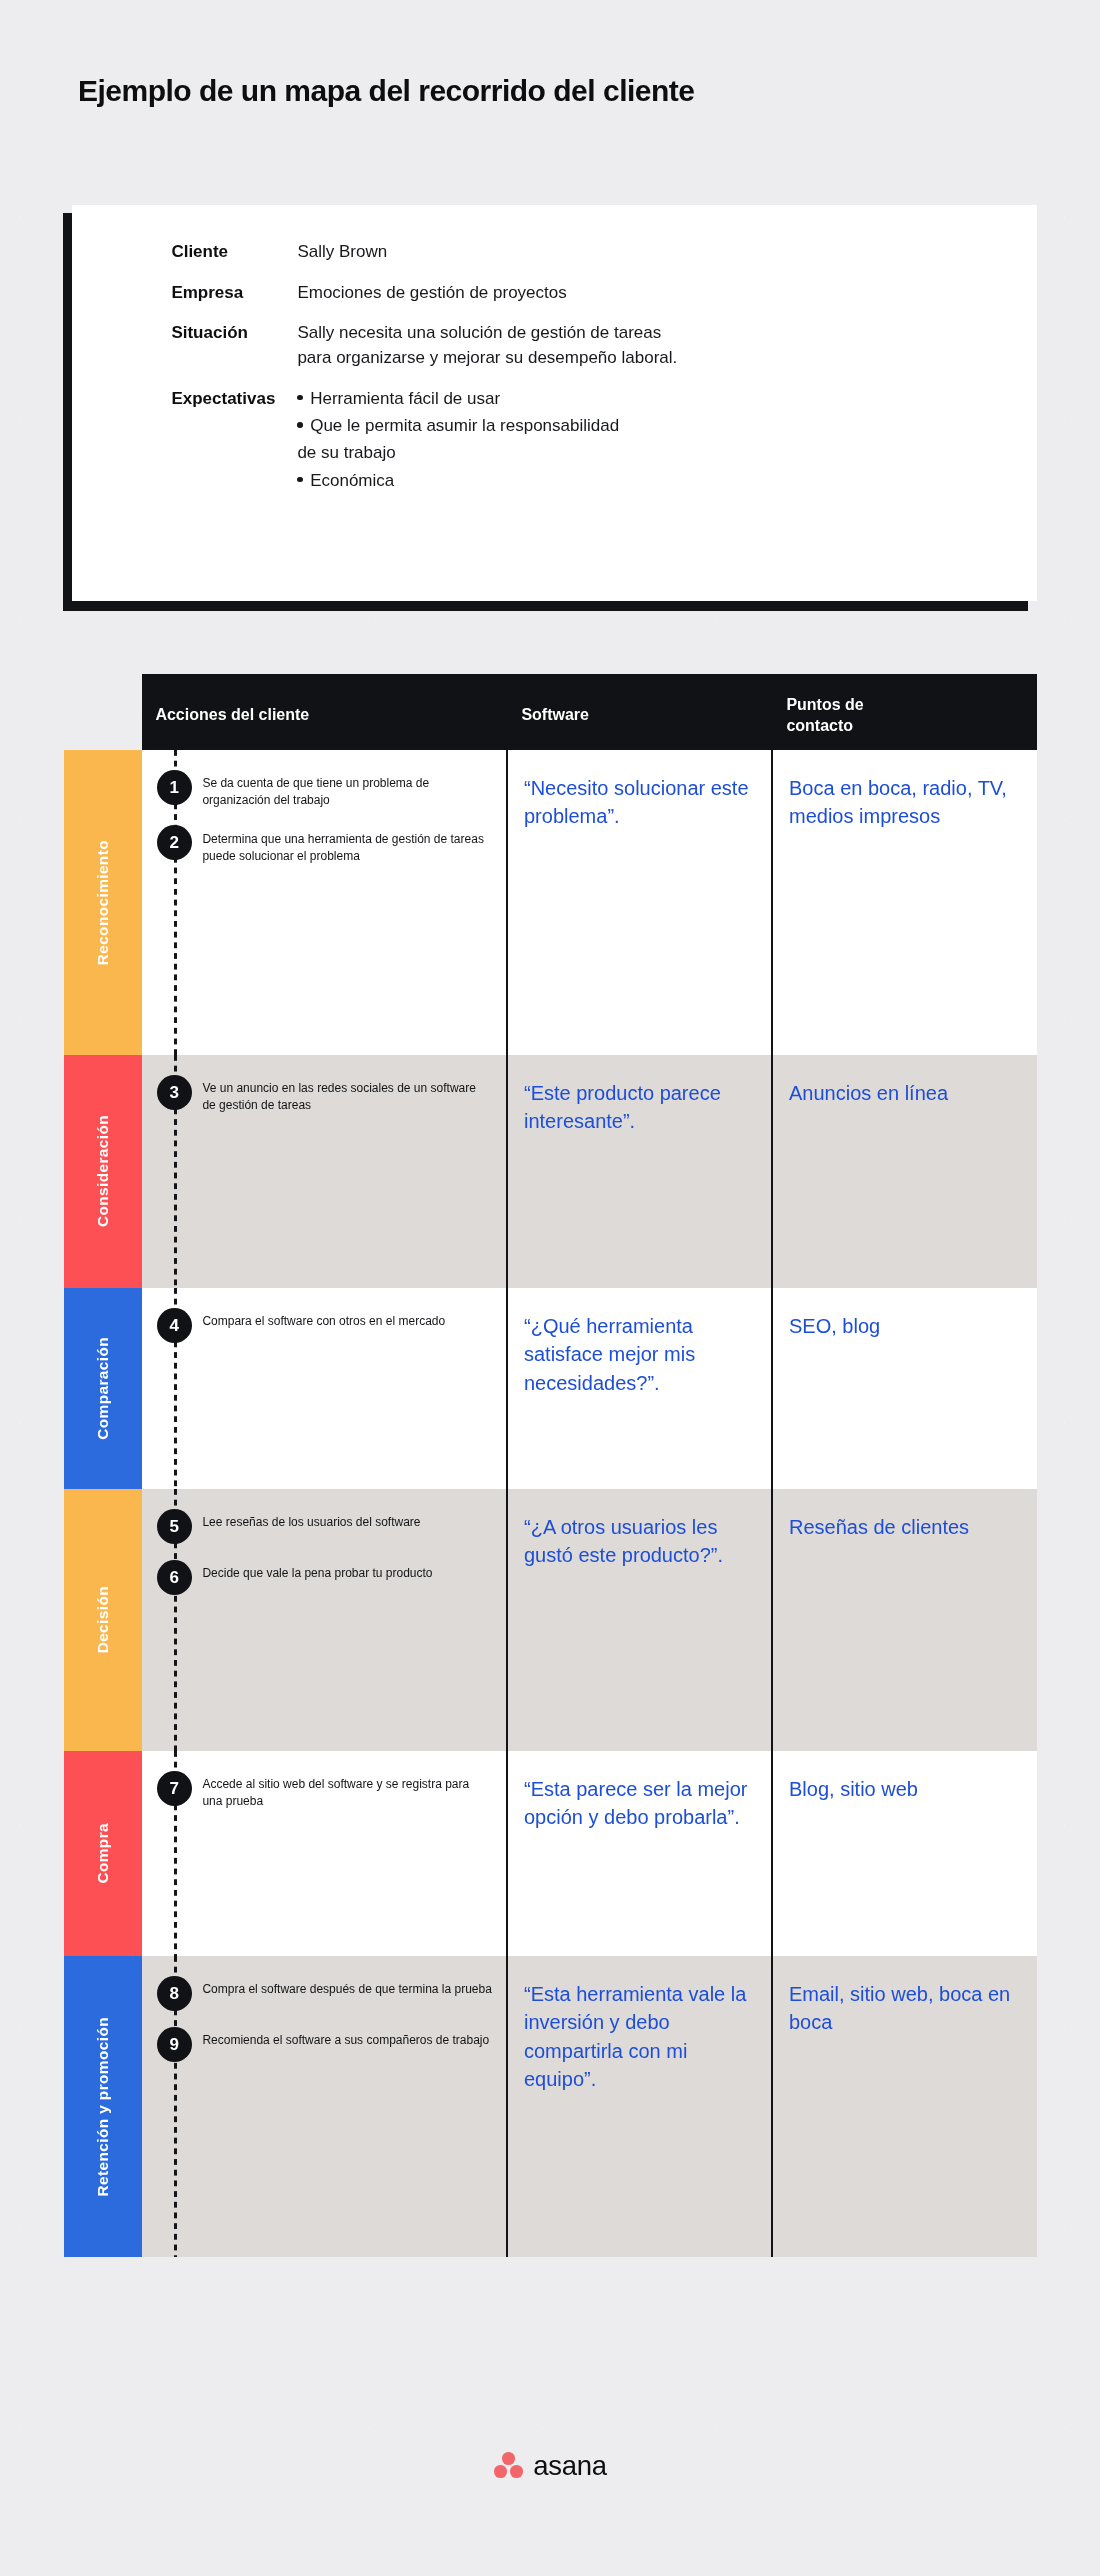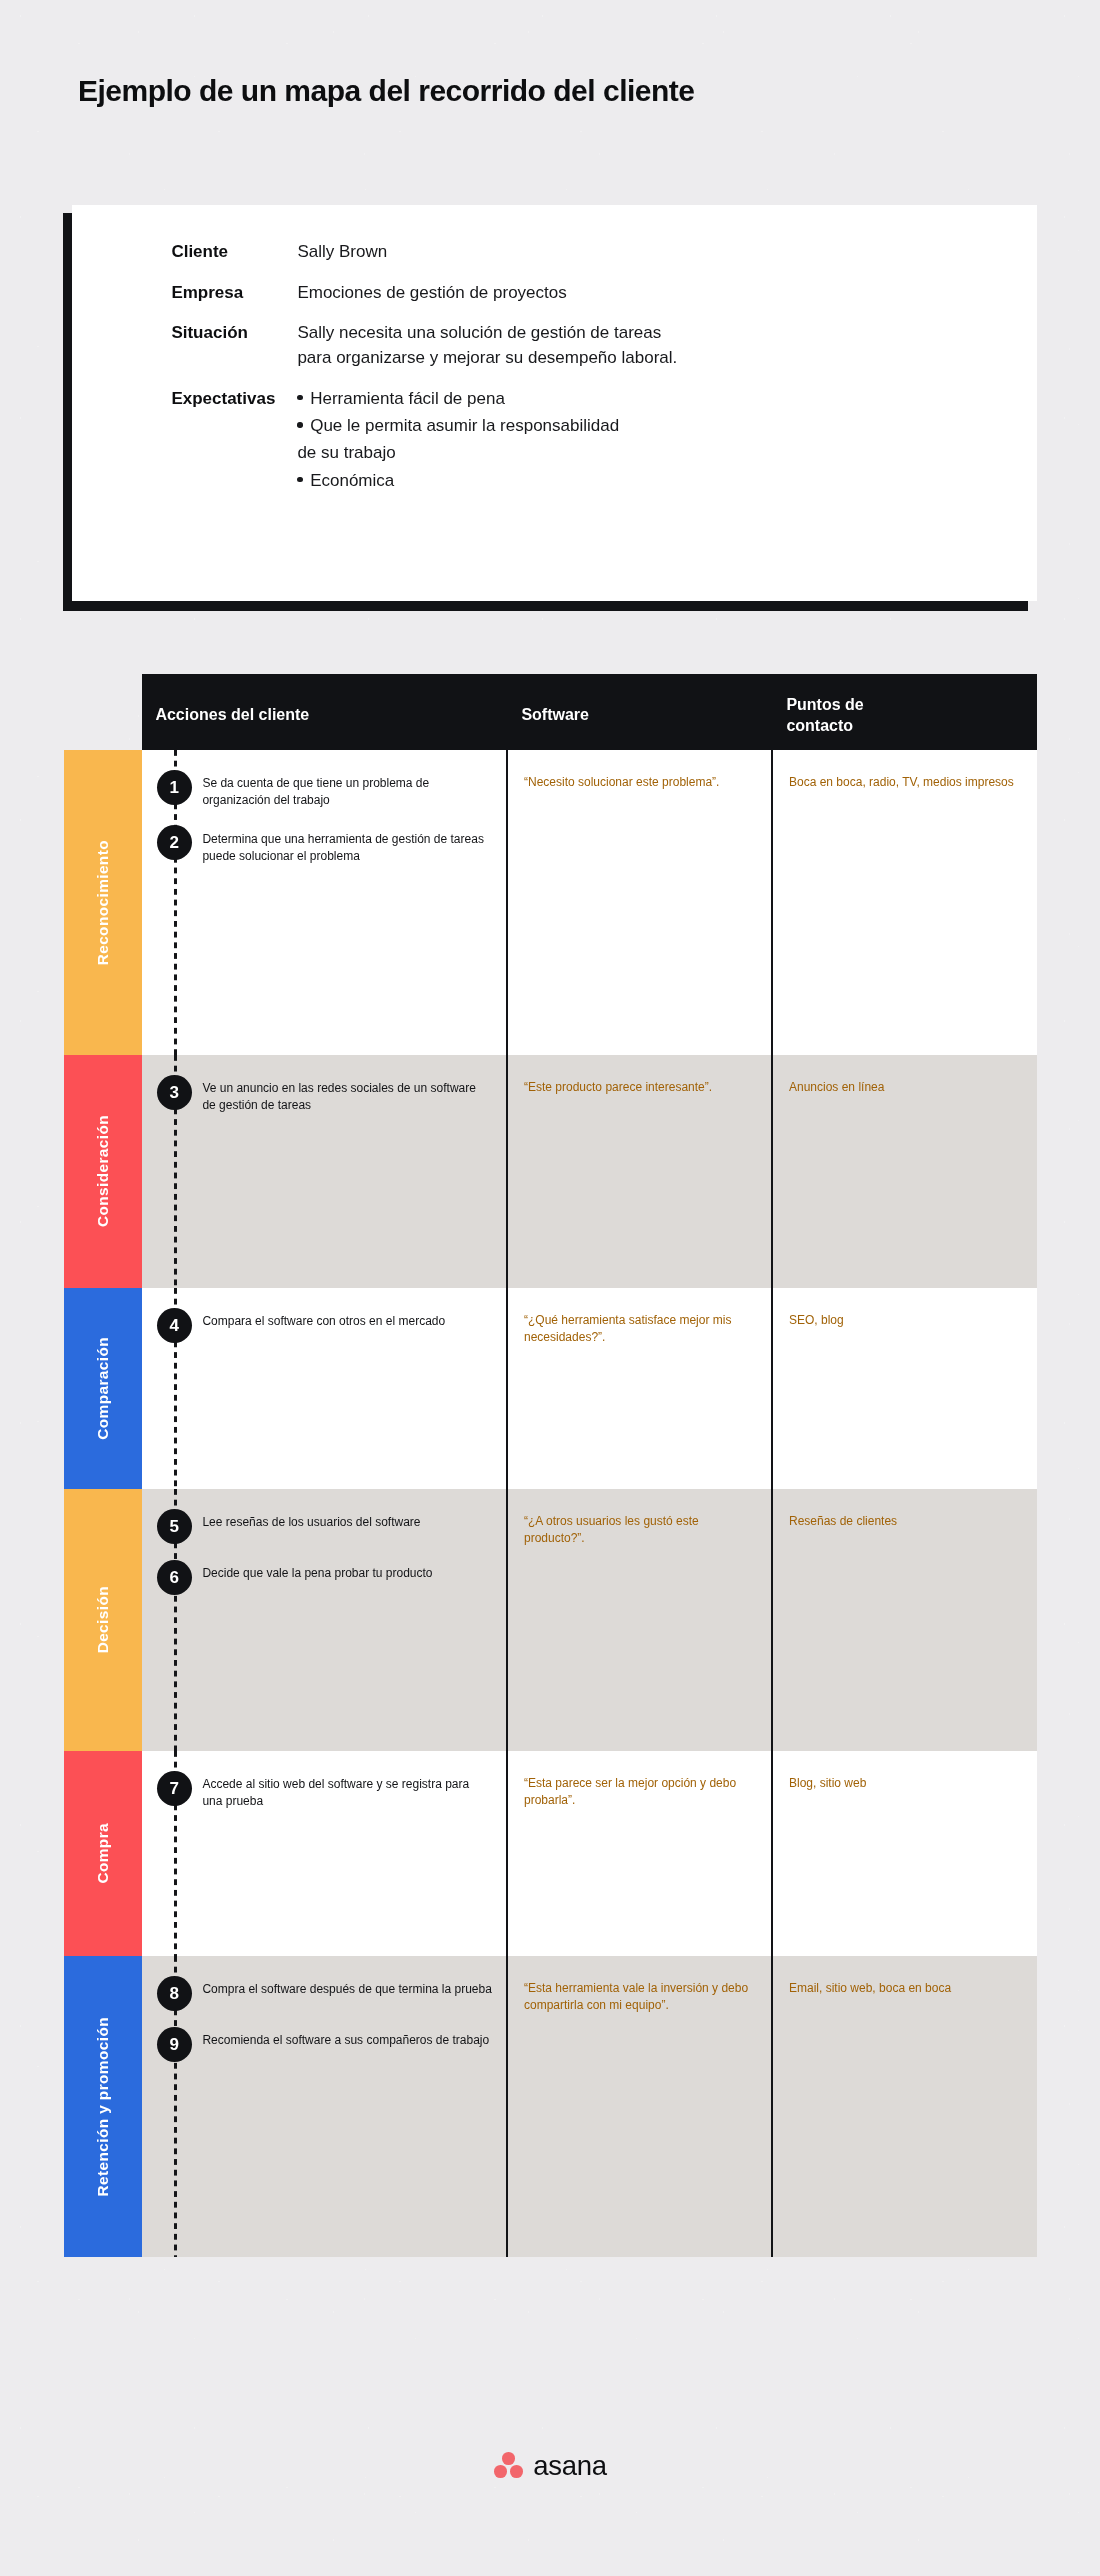--- a/index.html
+++ b/index.html
@@ -252,23 +252,23 @@
     margin-top: -4px;
   }
   .step-text {
     margin-left: 10.7px;
     font-size: 12px;
     line-height: 1.42;
     color: #131417;
     padding-top: 1.3px;
   }
   .cell-text {
-    font-size: 12px;
+    font-size: 20px;
     line-height: 1.42;
-    color: #a16207;
+    color: #1d4ed8;
   }
 
   
   .footer {
     position: absolute;
     left: 0;
     top: 2452px;
     width: 1101px;
     display: flex;
     align-items: center;
@@ -325,21 +325,21 @@
             <div class="card-label">Situación</div>
             <div class="card-value">
               <span class="line">Sally necesita una solución de gestión de tareas</span>
               <span class="line">para organizarse y mejorar su desempeño laboral.</span>
             </div>
           </div>
           <div class="card-row">
             <div class="card-label">Expectativas</div>
             <div class="card-value">
               <ul class="card-bullets">
-                <li><span class="dot"></span><span>Herramienta fácil de pena</span></li>
+                <li><span class="dot"></span><span>Herramienta fácil de usar</span></li>
                 <li><span class="dot"></span><span>Que le permita asumir la responsabilidad</span></li>
                 <li class="cont"><span>de su trabajo</span></li>
                 <li><span class="dot"></span><span>Económica</span></li>
               </ul>
             </div>
           </div>
         </div>
     </div>
   </div>
 

